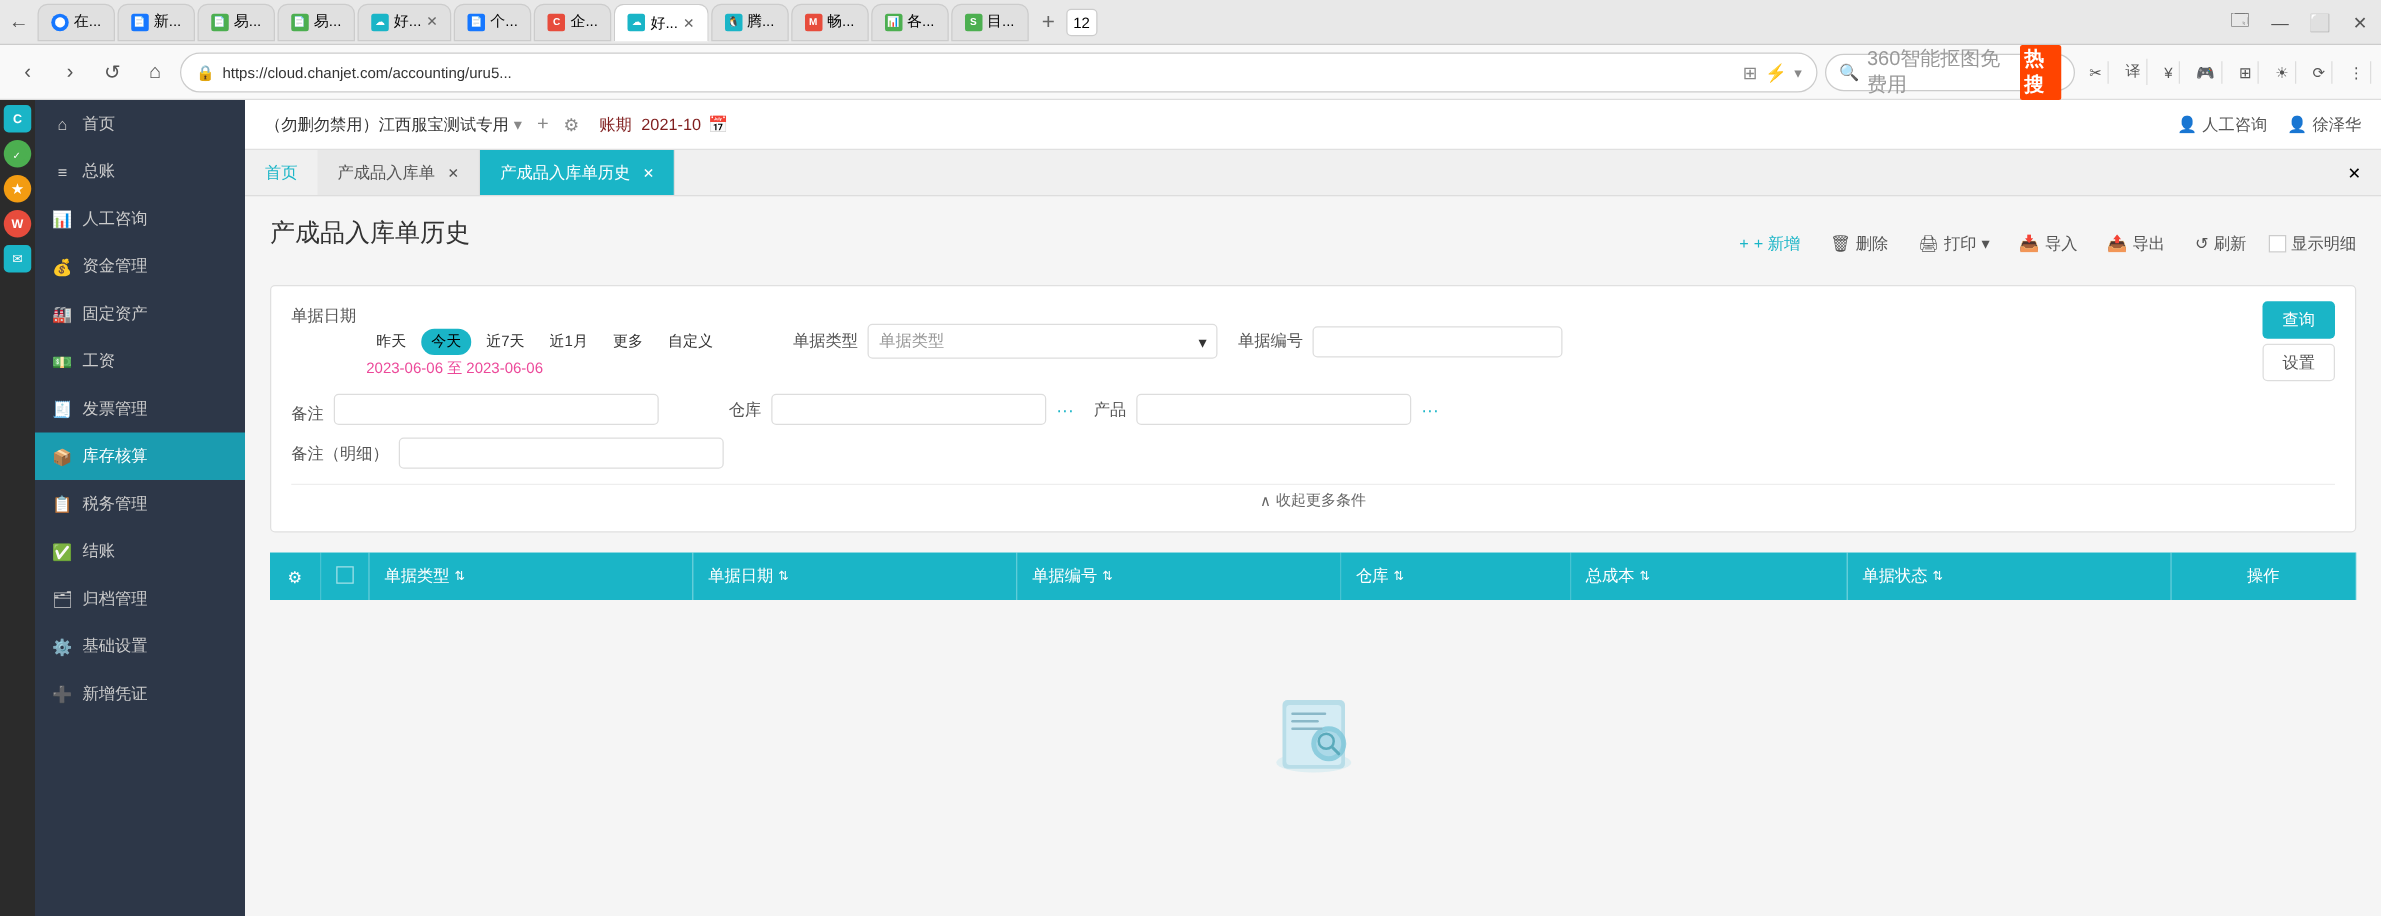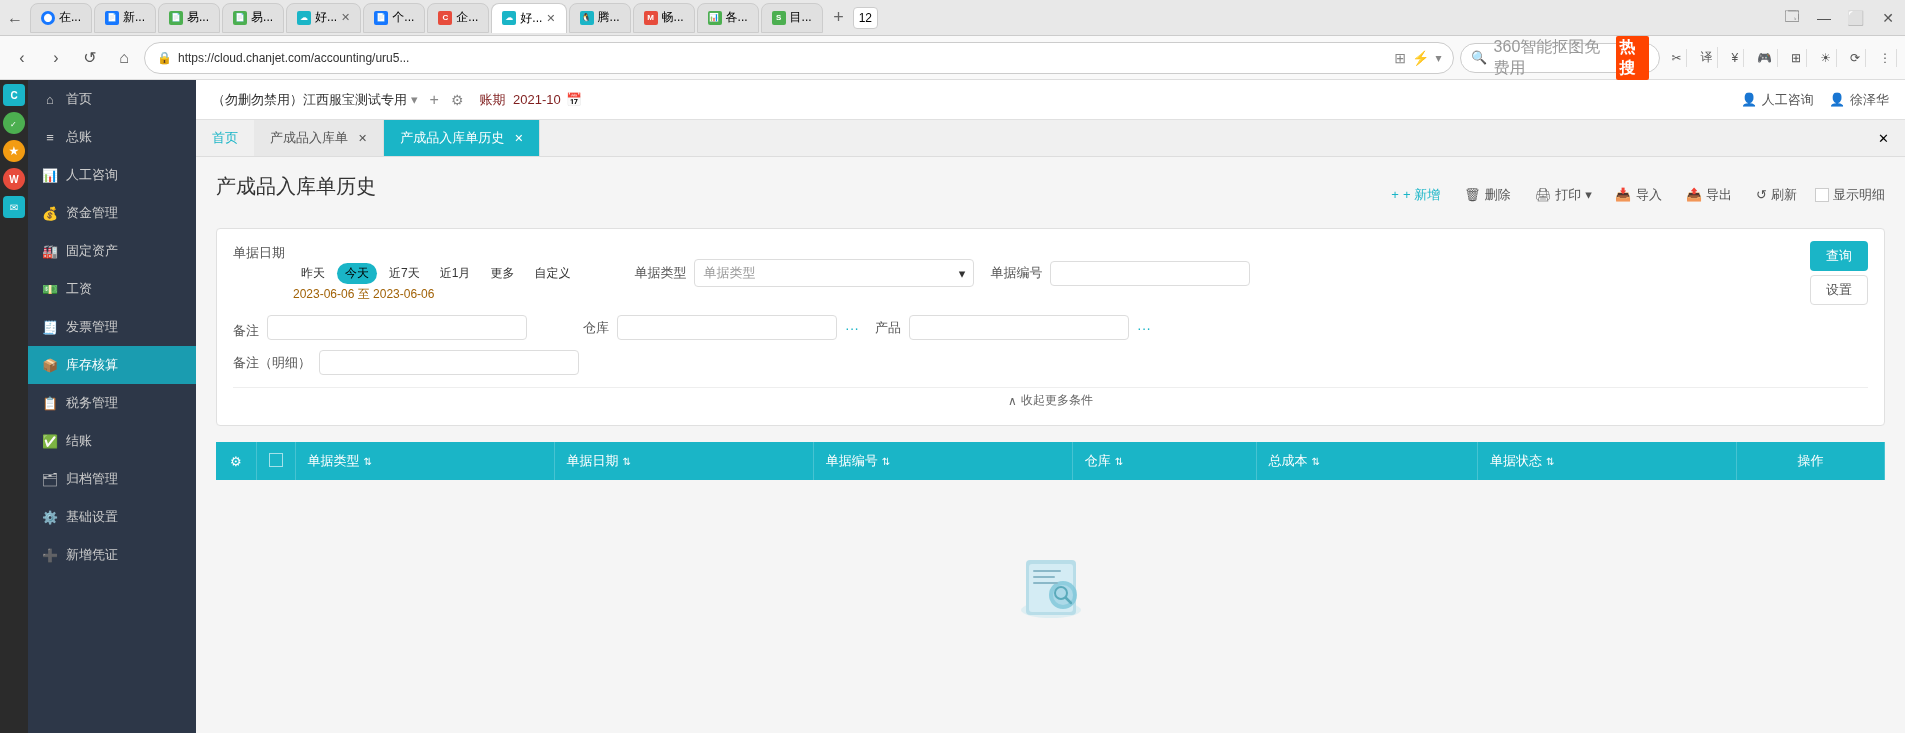--- a/index.html
+++ b/index.html
@@ -60,21 +60,21 @@
     .page-title { font-size: 20px; color: #333; margin-bottom: 16px; font-weight: normal; }
     .toolbar-btn { display: flex; align-items: center; gap: 4px; font-size: 13px; color: #555; cursor: pointer; padding: 4px 6px; }
 
     
     .filter-area { background: #fff; border: 1px solid #e0e0e0; border-radius: 4px; padding: 12px 16px; margin-bottom: 16px; }
     .filter-row { display: flex; align-items: center; gap: 16px; margin-bottom: 10px; flex-wrap: wrap; }
     .filter-label { color: #555; font-size: 13px; white-space: nowrap; }
     .date-filter-btns { display: flex; align-items: flex-end; gap: 4px; margin-top: 19px; }
     .date-btn { padding: 2px 8px; font-size: 12px; color: #333; cursor: pointer; border-radius: 3px; }
     .date-btn.active { background: #1ab5c7; color: #000000; border-radius: 12px; }
-    .date-range-text { font-size: 12px; color: #a16207; }
+    .date-range-text { font-size: 12px; color: #ec4899; }
     .filter-select { display: flex; align-items: center; gap: 4px; border: 1px solid #ddd; border-radius: 4px; padding: 4px 8px; font-size: 13px; color: #333; cursor: pointer; min-width: 200px; background: #fff; }
     .filter-input { border: 1px solid #ddd; border-radius: 4px; padding: 4px 8px; font-size: 13px; color: #333; width: 200px; background: #fff; }
     .filter-dots { color: #1ab5c7; cursor: pointer; font-size: 14px; }
     .collapse-btn { display: flex; align-items: center; justify-content: center; gap: 4px; font-size: 12px; color: #666; cursor: pointer; padding: 4px 12px; border-top: 1px solid #eee; margin-top: 8px; }
 
     
     .data-table { width: 100%; border-collapse: collapse; background: #fff; }
     .table-header { background: #1ab5c7; }
     .table-header th { color: #fff; font-size: 13px; font-weight: normal; padding: 10px 12px; text-align: left; white-space: nowrap; border-right: 1px solid rgba(255,255,255,0.2); }
     .table-header th:first-child { width: 40px; }

